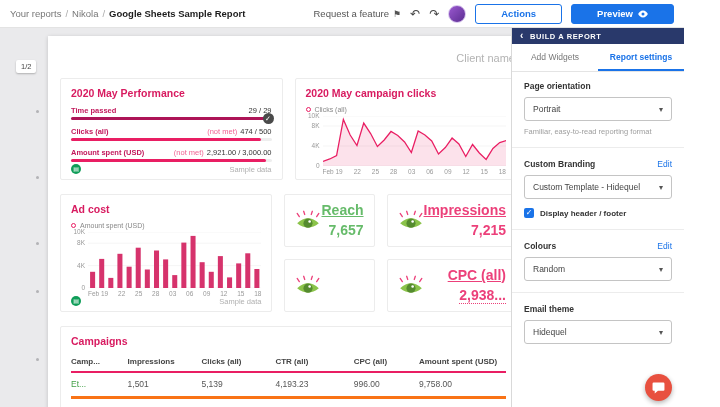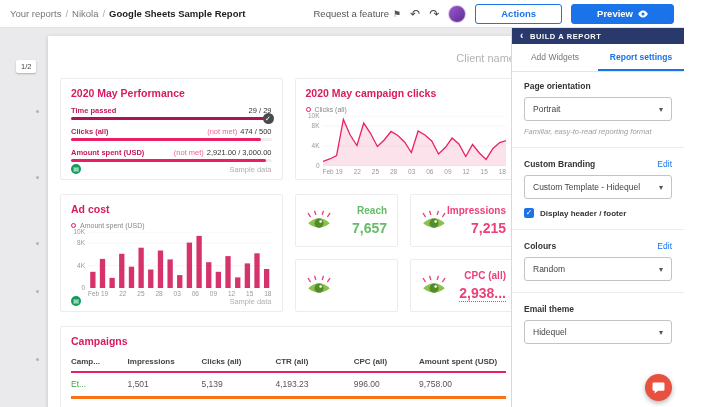--- a/index.html
+++ b/index.html
@@ -70,21 +70,21 @@
   .w-line .chart-area { height:50px; }
   .w-bar .chart-area { height:56px; }
   .xlabels { display:flex; justify-content:space-between; margin-left:17px; font-size:6.5px;
              color:#999; margin-top:2px; }
 
   
   .kpi-grid { display:grid; grid-template-columns:1fr 1fr; grid-template-rows:1fr 1fr; gap:12px; height:118px; }
   .kpi-card { background:#fff; border:1px solid #ececec; border-radius:2px; display:flex;
               align-items:center; padding:0 10px; justify-content:space-between; }
   .kpi-right { text-align:right; }
-  .kpi-label { font-size:10px; font-weight:bold; margin-bottom:3px; }
+  .kpi-label { font-size:14px; font-weight:bold; margin-bottom:3px;text-decoration:underline; }
   .kpi-value { font-size:14px; font-weight:bold; display:inline-block; }
   .kpi-value.truncated { border-bottom:1px dotted #ec407a; }
 
   
   .w-table { min-height:120px; }
   table.camp { width:100%; border-collapse:collapse; table-layout:fixed; }
   table.camp th { font-size:8px; color:#444; text-align:left; padding:3px 2px 5px 0;
                   border-bottom:2px solid #e91e63; font-weight:bold; }
   table.camp td { font-size:8.5px; color:#555; padding:6px 2px 7px 0; border-bottom:3px solid #f97316; }
   table.camp td.c-green { color:#43a047; }
@@ -105,21 +105,21 @@
   .sb-tab { flex:1; text-align:center; font-size:8.5px; padding:8px 0 7px; color:#777; cursor:pointer; }
   .sb-tab.active { color:#1a73e8; font-weight:bold; border-bottom:2px solid #1a73e8; }
   .sb-content { padding:9px 12px; flex:1; }
   .sb-label { font-size:8.5px; font-weight:bold; color:#333; margin-bottom:6px; }
   .sb-row { display:flex; justify-content:space-between; align-items:center; margin-bottom:6px; }
   .sb-edit { font-size:8.5px; color:#1a73e8; cursor:pointer; }
   .sb-select { height:24px; border:1px solid #c4c4c4; border-radius:3px; display:flex; align-items:center;
                justify-content:space-between; padding:0 8px; font-size:8.5px; color:#444;
                background:#fff; cursor:pointer; }
   .sb-caret { color:#555; font-size:8px; }
-  .sb-help { font-size:7.5px; color:#9e9e9e; margin-top:6px;font-style:italic; }
+  .sb-help { font-size:7.5px; color:#9e9e9e; margin-top:6px; }
   .sb-div { border-top:1px solid #ececec; margin:11px -12px; }
   .cb-row { display:flex; align-items:center; gap:6px; margin-top:9px; }
   .checkbox { width:10px; height:10px; background:#1a73e8; border-radius:2px; color:#fff;
               font-size:8px; line-height:10px; text-align:center; cursor:pointer; }
   .cb-label { font-size:8px; font-weight:bold; color:#333; }
 
   .fab { position:absolute; right:12px; bottom:6px; width:27px; height:27px; border-radius:50%;
          background:#e8503f; box-shadow:0 2px 5px rgba(0,0,0,.3); display:flex; align-items:center;
          justify-content:center; cursor:pointer; z-index:9; }
 </style>

